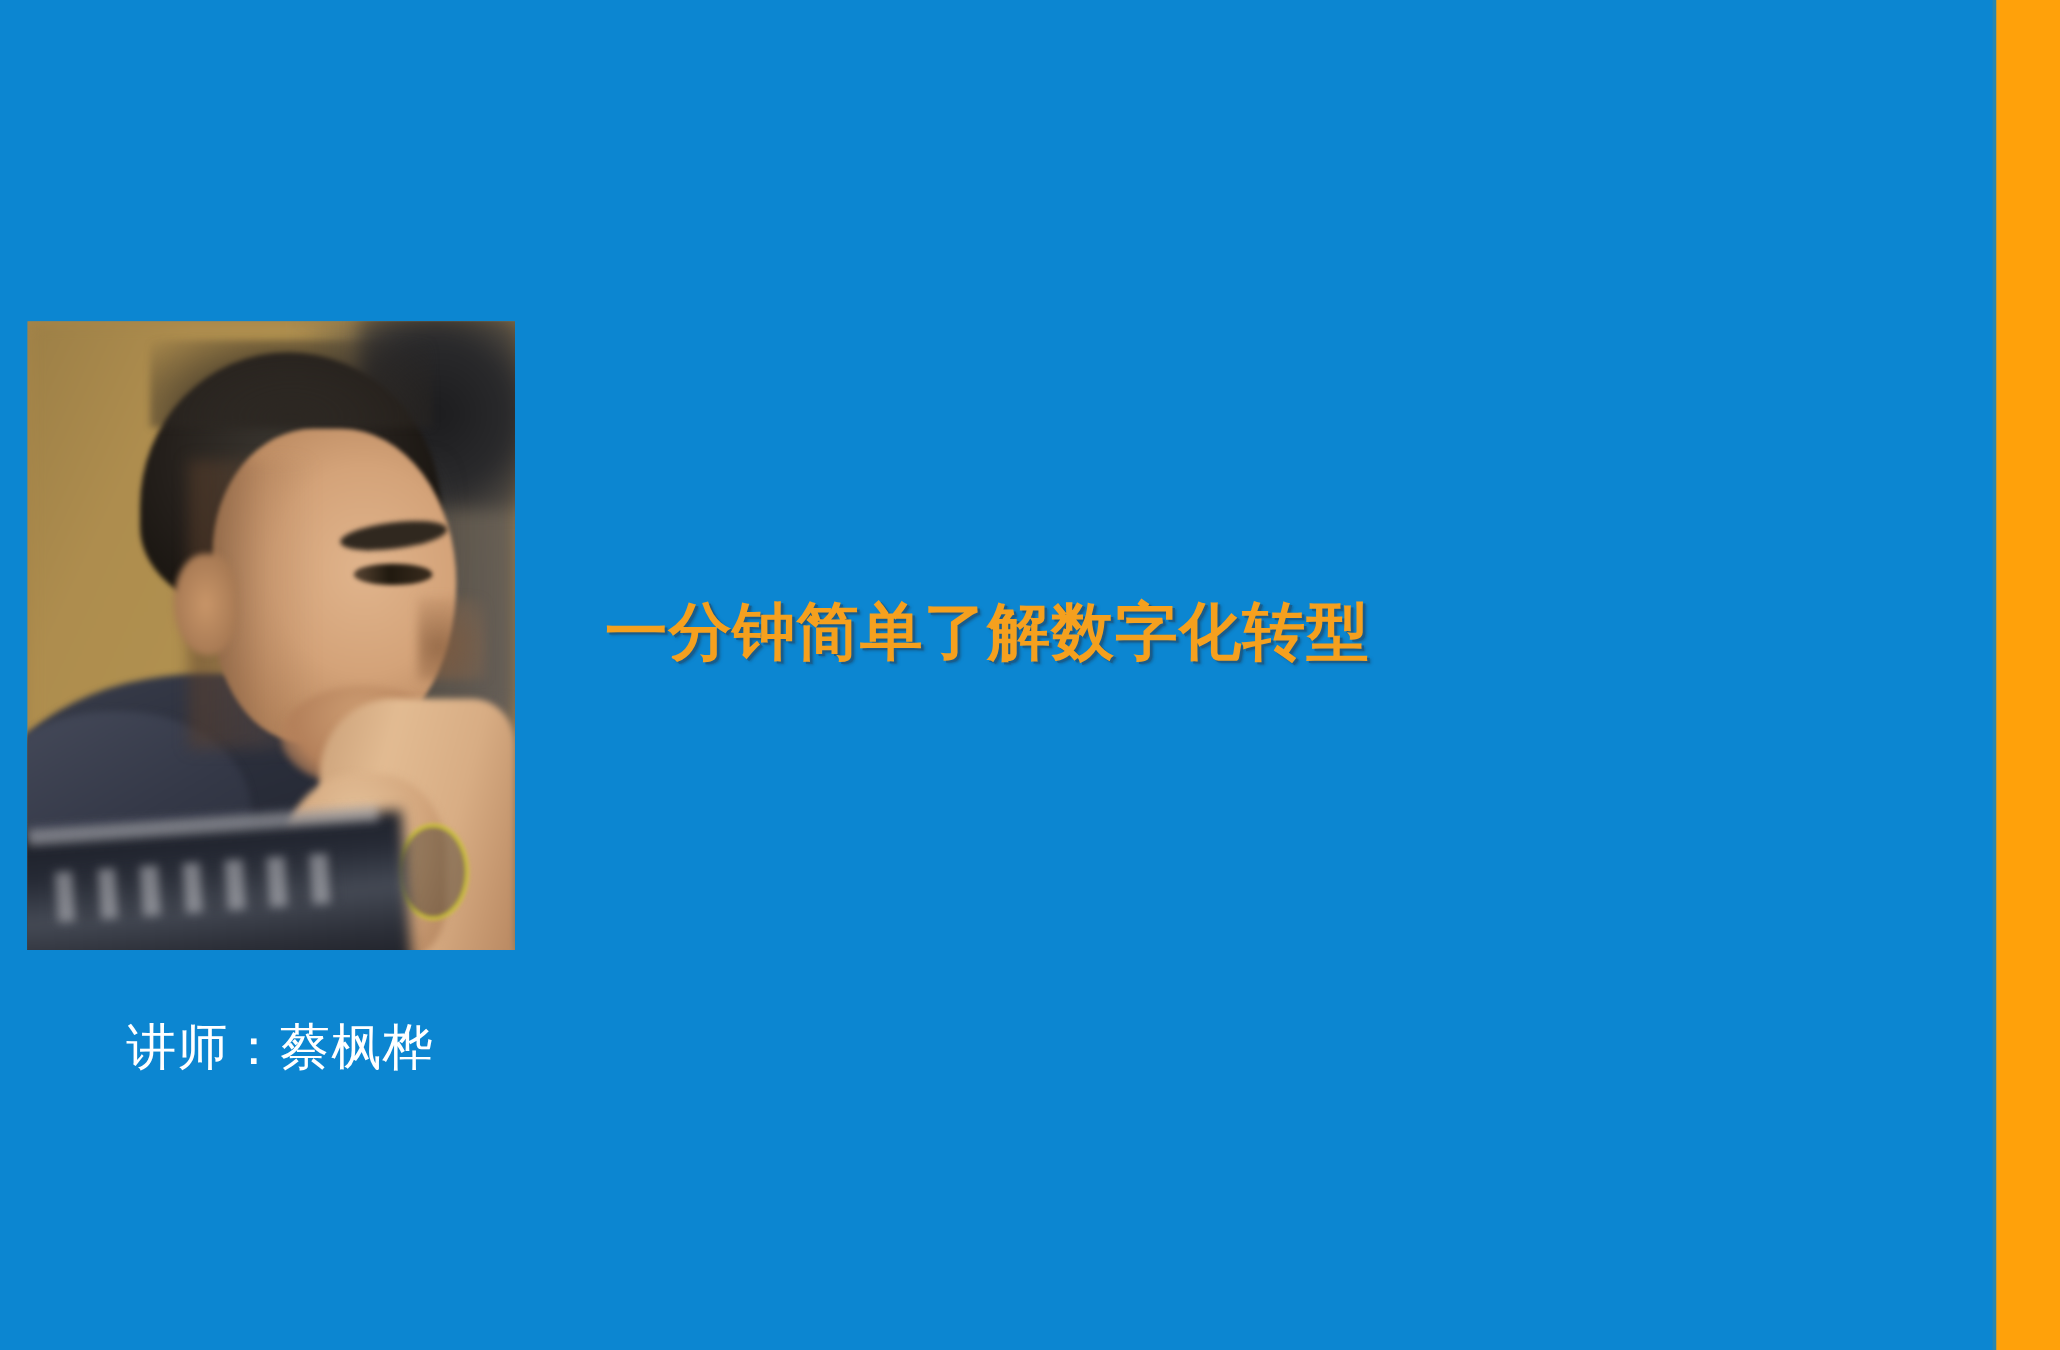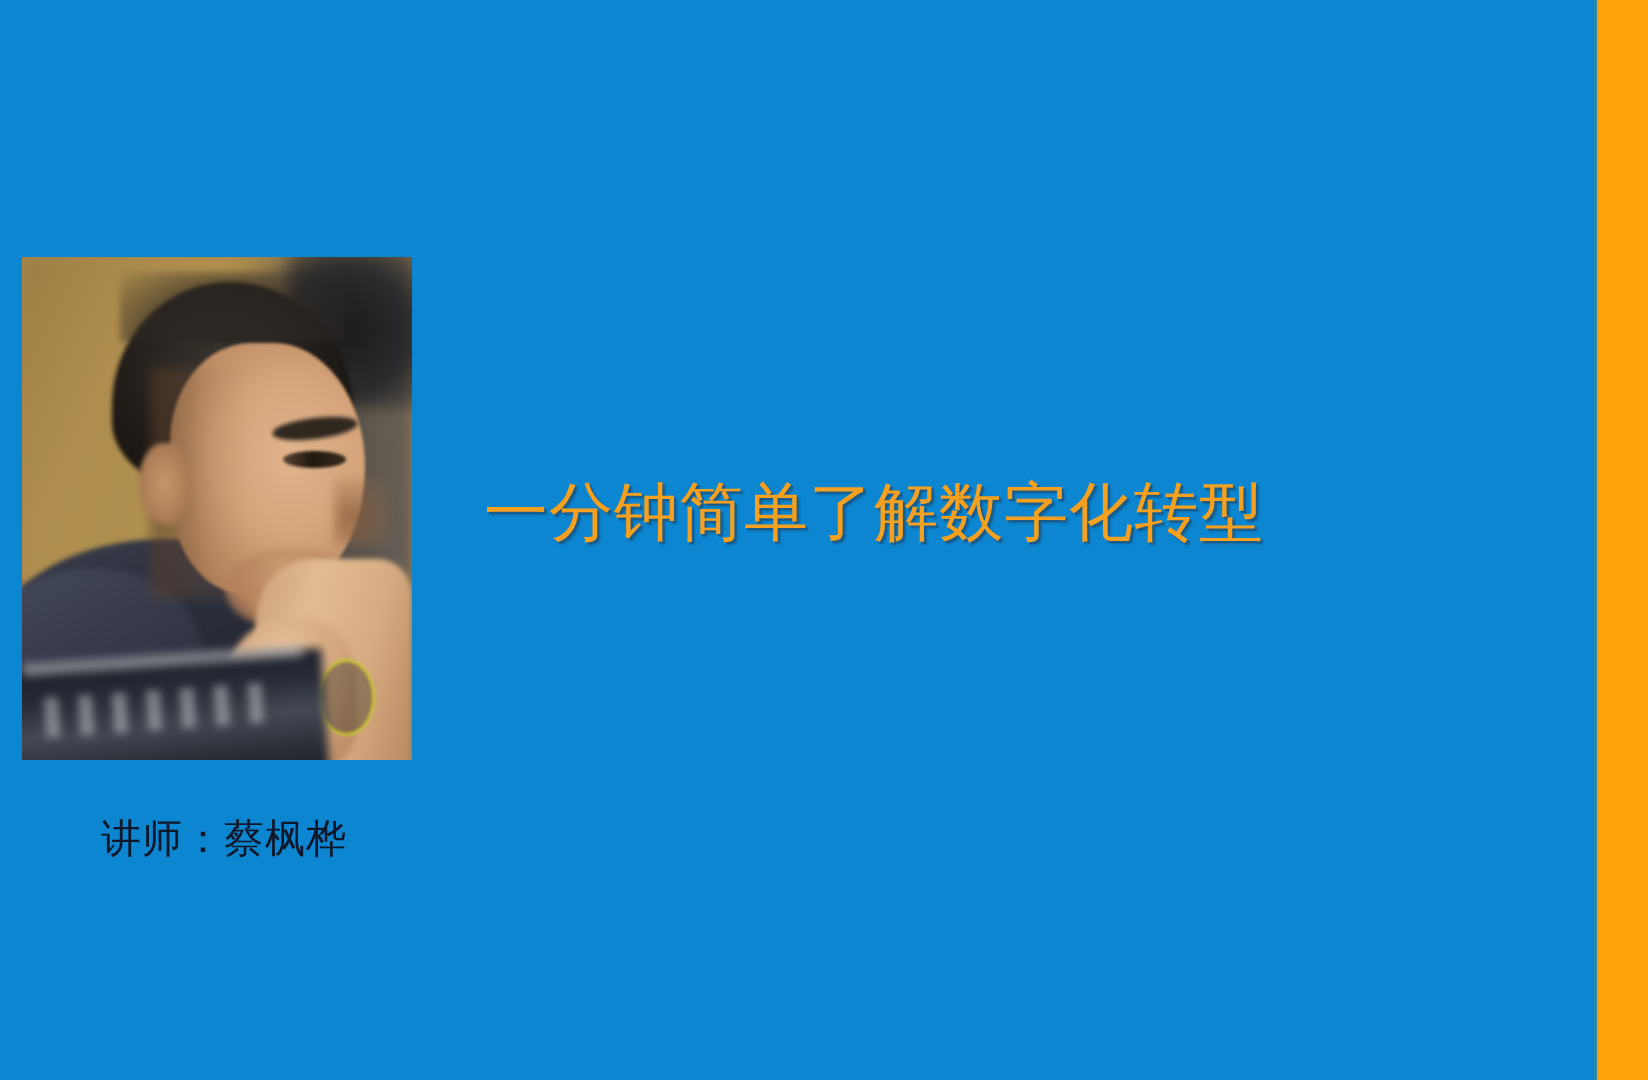--- a/index.html
+++ b/index.html
@@ -201,39 +201,39 @@
     left: 0; top: 0; width: 100%; height: 100%;
     backdrop-filter: blur(0.4px);
   }
 
   
   #slide-title {
     position: absolute;
     left: 484px;
     top: 480px;
     width: 1000px;
-    font-size: 64px;
+    font-size: 50px;
     line-height: 1;
-    font-weight: normal;
+    font-weight: bold;
     color: #f5a01e;
     letter-spacing: 1px;
     white-space: nowrap;
     text-shadow:
       2px 2px 0 rgba(26,92,138,0.95),
       3px 3px 2px rgba(20,80,122,0.55);
   }
 
   
   #speaker-line {
     position: absolute;
     left: 101px;
     top: 818px;
     font-size: 40px;
     line-height: 1;
-    color: #0f172a;
+    color: #ffffff;
     letter-spacing: 1px;
     white-space: nowrap;
   }
 </style>
 </head>
 <body>
 
 <div id="slide">
 
   <div id="speaker-photo">

